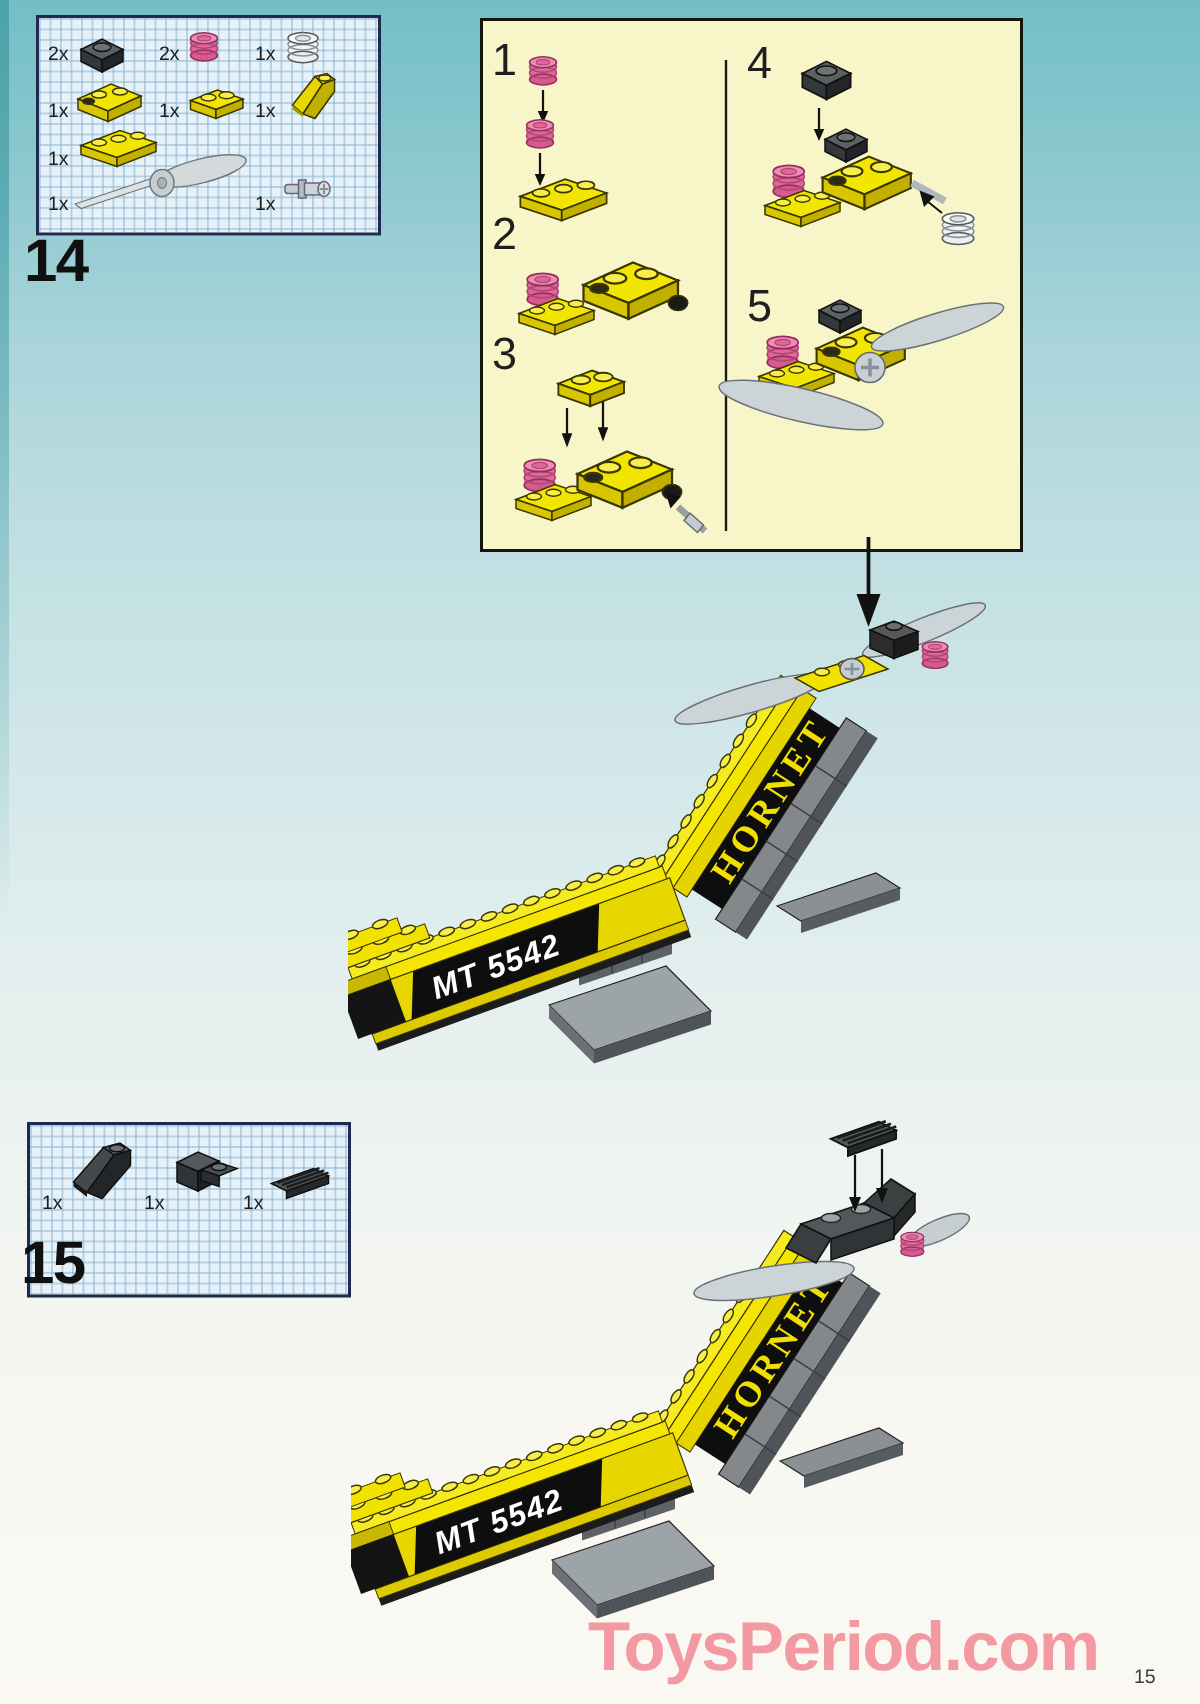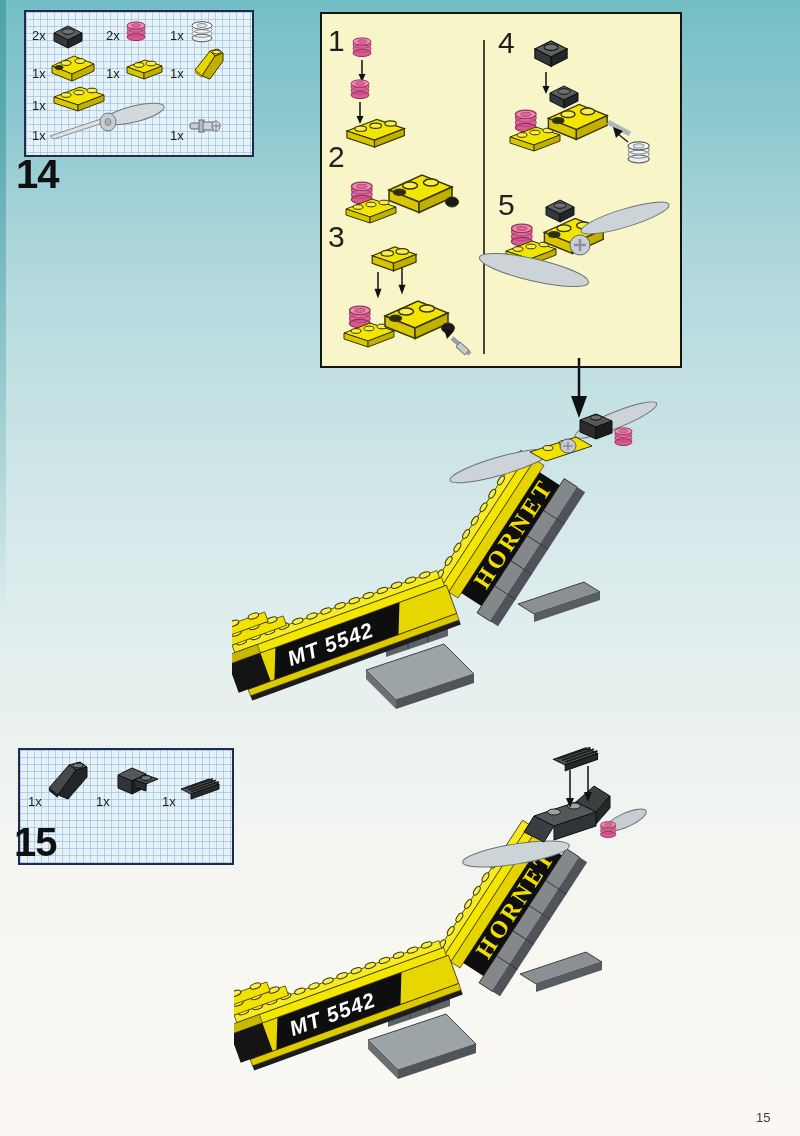--- a/index.html
+++ b/index.html
@@ -368,15 +368,16 @@
     </g>
     <g>
       <use href="#part-grille" transform="translate(314,-34) scale(1.15)"></use>
       <line x1="336" y1="-6" x2="336" y2="24" stroke="#111" stroke-width="1.5"></line>
       <polygon points="332,22 340,22 336,32" fill="#111"></polygon>
       <line x1="354" y1="-10" x2="354" y2="18" stroke="#111" stroke-width="1.5"></line>
       <polygon points="350,16 358,16 354,26" fill="#111"></polygon>
     </g>
   </svg>
 
+  <div class="watermark">ToysPeriod.com</div>
   <div class="page-num">15</div>
 
 </div>
 
 </body></html>

